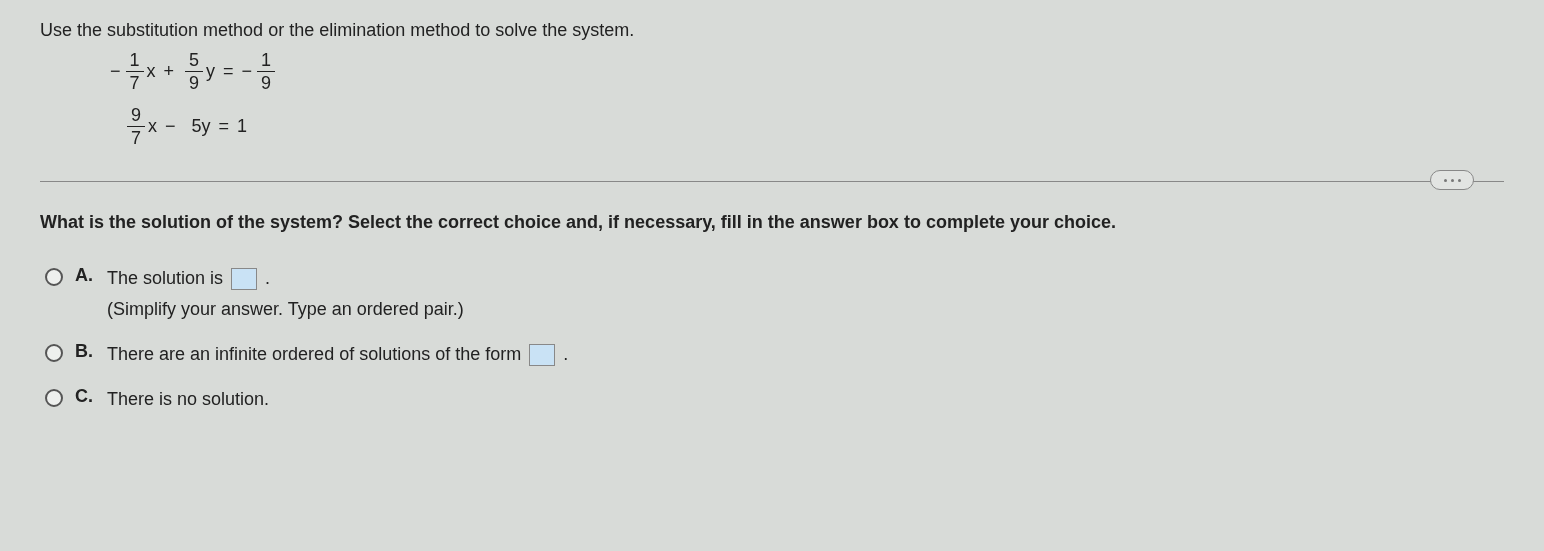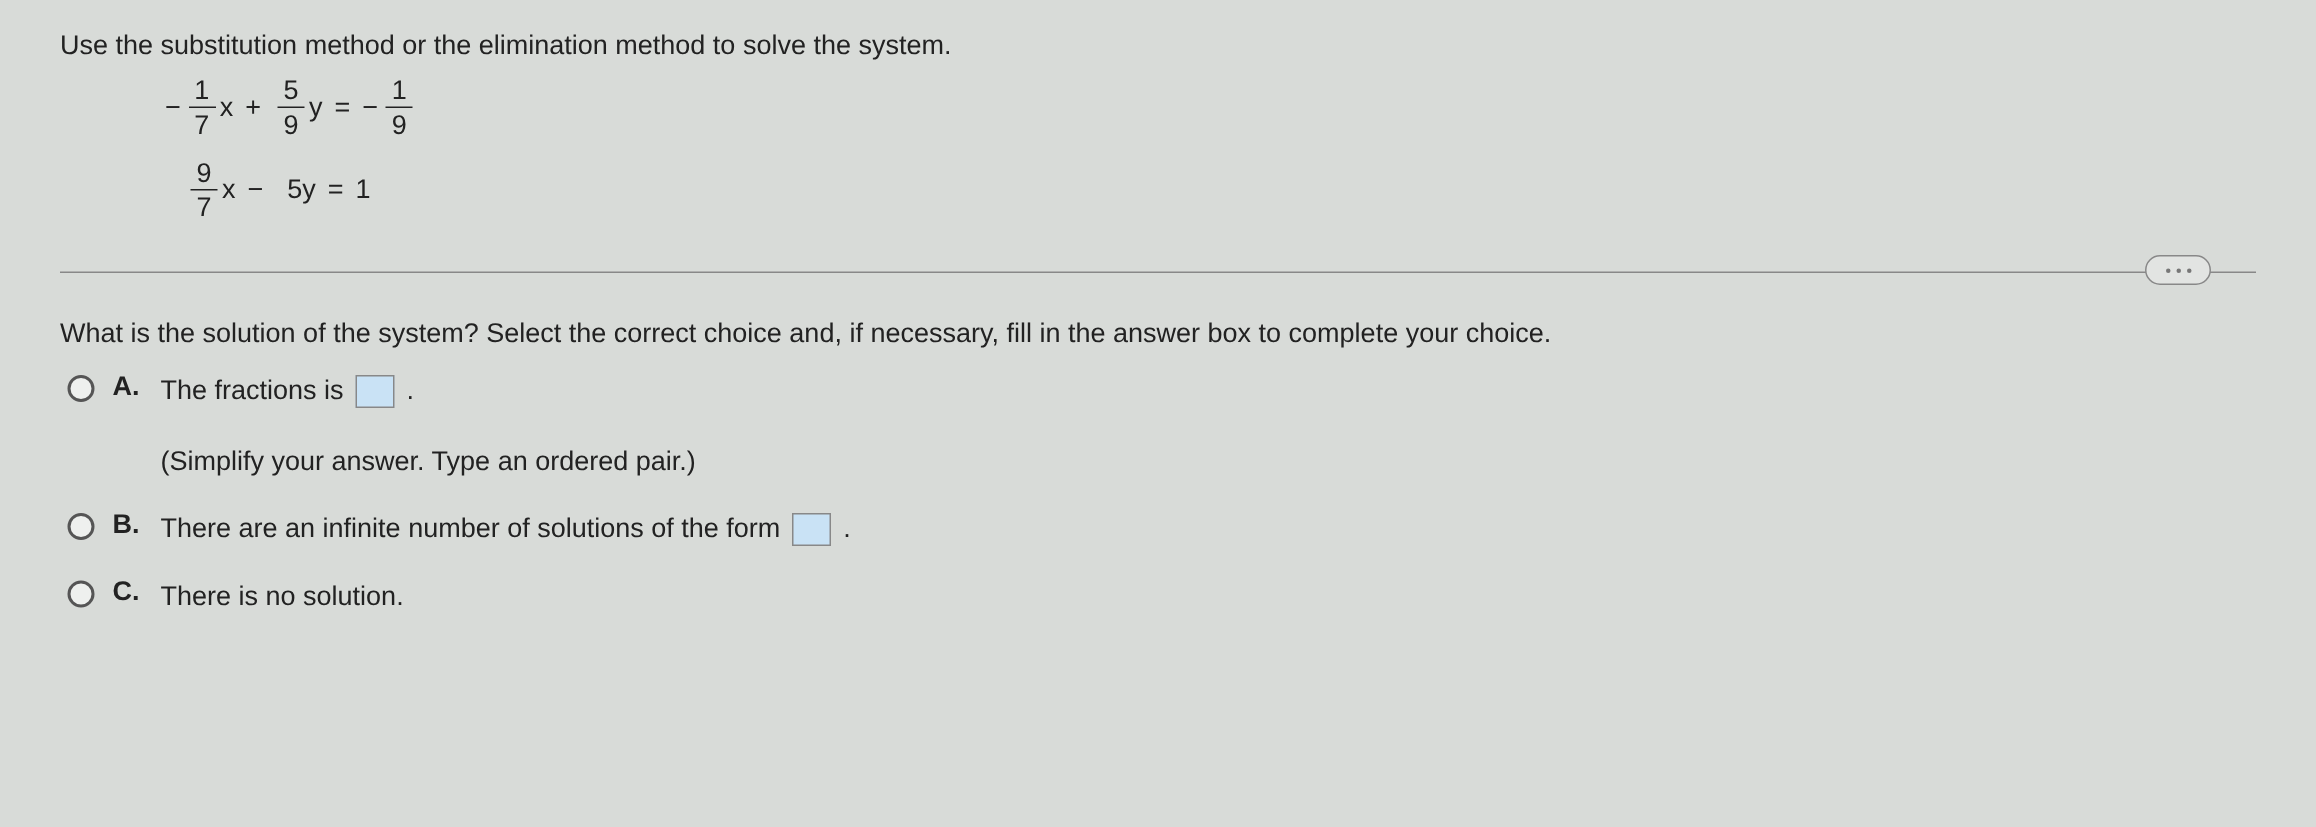--- a/index.html
+++ b/index.html
@@ -51,21 +51,21 @@
       border-radius: 10px;
       background: #e2e4e2;
       display: flex;
       align-items: center;
       justify-content: center;
       gap: 4px;
     }
     .dots-badge span {
       width: 3px; height: 3px; background: #777; border-radius: 50%;
     }
-    .question-text { margin-bottom: 14px; }
+    .question-text { margin-bottom: 32px; font-weight: bold; }
     .choices { margin-left: 5px; }
     .choice-row {
       display: flex;
       align-items: flex-start;
       margin-bottom: 18px;
     }
     .radio {
       width: 18px;
       height: 18px;
       border: 2px solid #555;
@@ -74,21 +74,21 @@
       margin-top: 3px;
       flex-shrink: 0;
       background: #eef0ee;
     }
     .choice-label {
       font-weight: bold;
       margin-right: 12px;
       min-width: 20px;
     }
     .choice-body { flex: 1; line-height: 1.5; }
-    .choice-body .line2 { margin-top: 20px; }
+    .choice-body .line2 { margin-top: 4px; }
     .answer-box {
       display: inline-block;
       width: 26px;
       height: 22px;
       border: 1px solid #888;
       background: #c9e2f5;
       vertical-align: middle;
       margin: 0 3px;
     }
   </style>
@@ -142,34 +142,34 @@
 
 <div class="question-text">What is the solution of the system? Select the correct choice and, if necessary, fill in the answer box to complete your choice.</div>
 
 <div class="choices">
 
   <div class="choice-row">
     <div class="radio"></div>
     <div class="choice-label">A.</div>
     <div class="choice-body">
       <div>
-        <span>The fractions is </span>
+        <span>The solution is </span>
         <span class="answer-box"></span>
         <span> .</span>
       </div>
       <div class="line2">(Simplify your answer. Type an ordered pair.)</div>
     </div>
   </div>
 
   <div class="choice-row">
     <div class="radio"></div>
     <div class="choice-label">B.</div>
     <div class="choice-body">
       <div>
-        <span>There are an infinite number of solutions of the form </span>
+        <span>There are an infinite ordered of solutions of the form </span>
         <span class="answer-box"></span>
         <span> .</span>
       </div>
     </div>
   </div>
 
   <div class="choice-row">
     <div class="radio"></div>
     <div class="choice-label">C.</div>
     <div class="choice-body">

